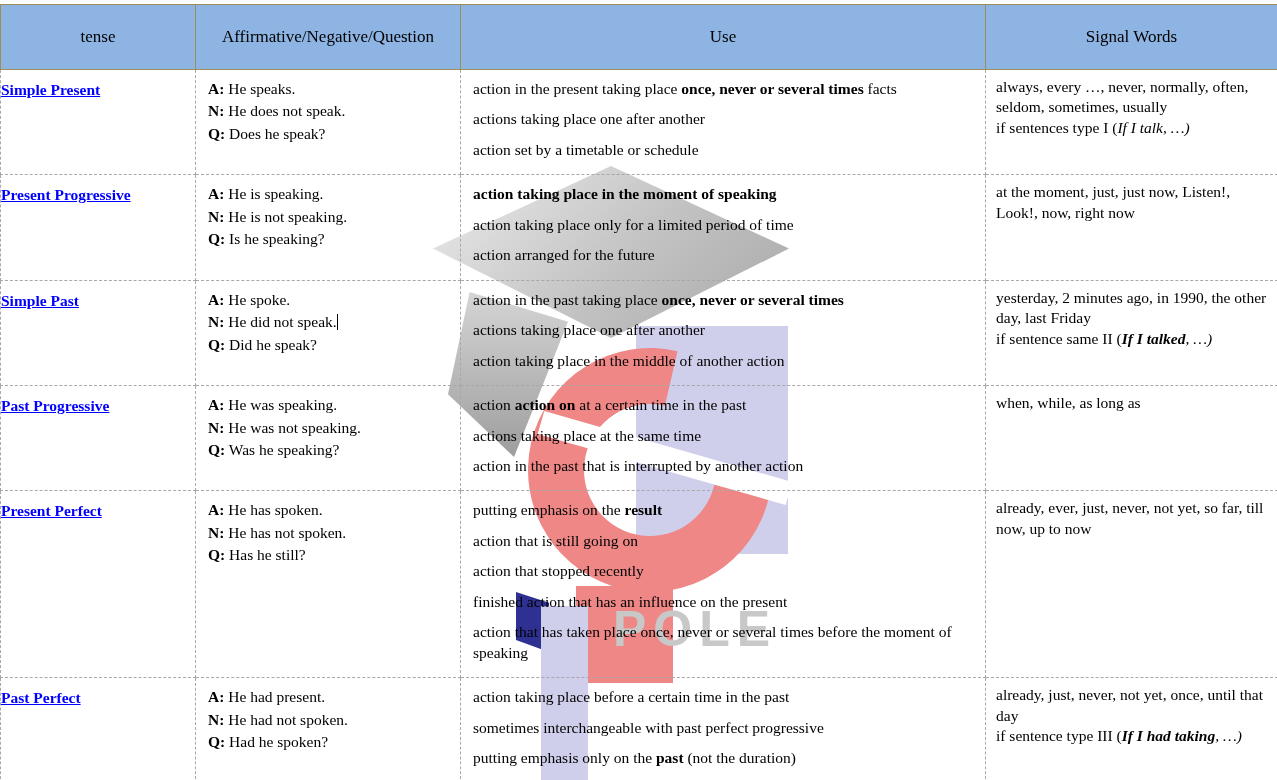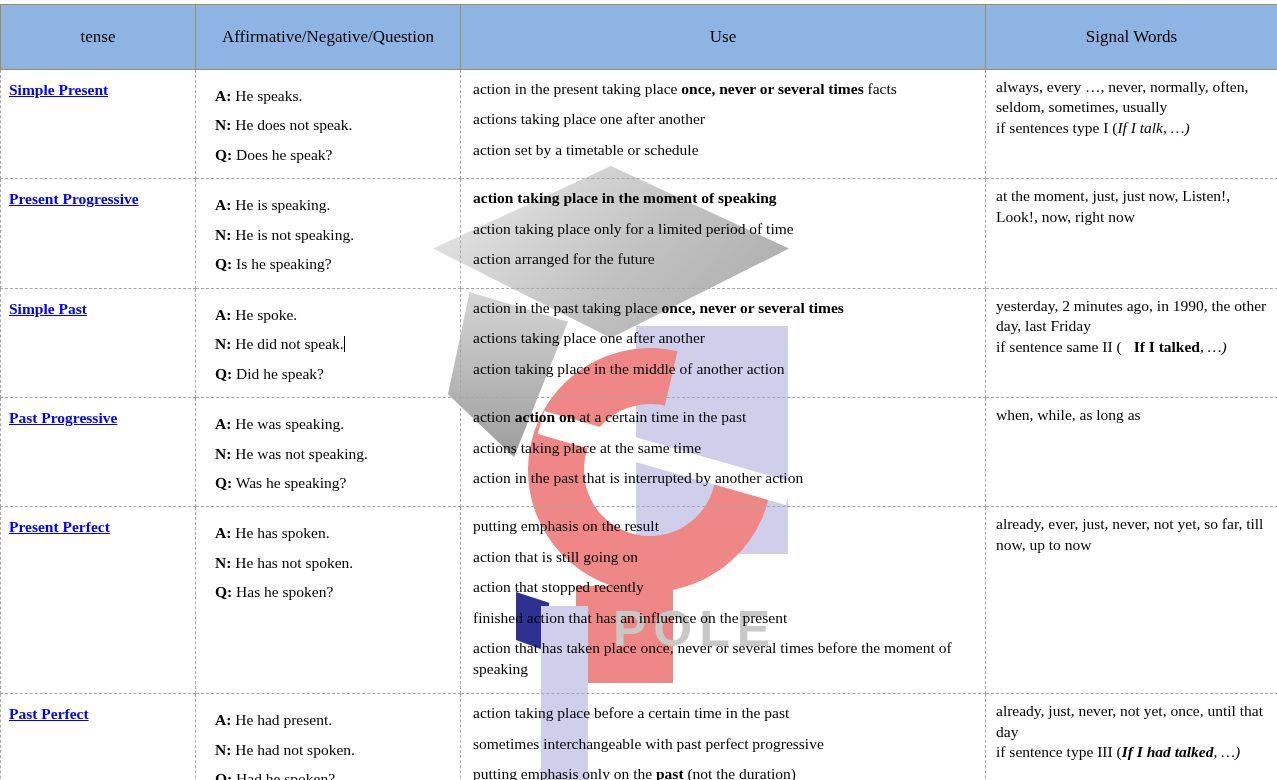--- a/index.html
+++ b/index.html
@@ -29,24 +29,24 @@
   .wm-pole{left:613px;top:604px;letter-spacing:7px;}
   .wm-prepa{left:590px;top:670px;letter-spacing:2px;}
 
   
   table.tense{position:relative;z-index:1;border-collapse:collapse;table-layout:fixed;
               width:1277px;margin-top:4px;background:transparent;}
   th{background:#8db4e2;border:1px solid #9c8f55;font-weight:normal;font-size:17px;
      height:62px;text-align:center;vertical-align:middle;}
   td{border:1px dashed #a8a8a8;vertical-align:top;padding:7px 10px 4px 10px;
      font-size:15.5px;line-height:1.32;background:transparent;}
-  td.tense-cell{padding-top:10px;padding-left:8px;}
+  td.tense-cell{padding-top:10px;padding-left:0;}
   .tense-link{color:#0000ff;font-weight:bold;text-decoration:underline;cursor:pointer;font-size:15.5px;}
   td.use .line{margin:2px 0 10px 2px;}
-  td.anq .line{margin:9px;}
+  td.anq .line{margin:2px;}
   td.signal .line{margin:0;}
   .caret{display:inline-block;width:1.5px;height:16px;background:#000;vertical-align:-3px;}
 </style>
 </head>
 <body>
 
 <div class="page">
 
   <div class="watermark">
     <div class="wm wm-cap"></div>
@@ -116,21 +116,21 @@
             <div class="line"><span style="font-weight: bold;">N:</span><span> He did not speak.</span><span class="caret"></span></div>
             <div class="line"><span style="font-weight: bold;">Q:</span><span> Did he speak?</span></div>
           </td>
         <td class="use">
             <div class="line"><span>action in the past taking place </span><span style="font-weight: bold;">once, never or several times</span></div>
             <div class="line"><span>actions taking place one after another</span></div>
             <div class="line"><span>action taking place in the middle of another action</span></div>
           </td>
         <td class="signal">
             <div class="line"><span>yesterday, 2 minutes ago, in 1990, the other day, last Friday</span></div>
-            <div class="line"><span>if sentence same II (</span><span style="font-weight: bold;  margin-left: 12px;">If I talked</span><span style="font-style: italic;">, …)</span></div>
+            <div class="line"><span>if sentence same II (</span><span style="font-weight: bold; font-style: italic;">If I talked</span><span style="font-style: italic;">, …)</span></div>
           </td>
       </tr>
       <tr style="height:85px">
         <td class="tense-cell"><span class="tense-link">Past Progressive</span></td>
         <td class="anq">
             <div class="line"><span style="font-weight: bold;">A:</span><span> He was speaking.</span></div>
             <div class="line"><span style="font-weight: bold;">N:</span><span> He was not speaking.</span></div>
             <div class="line"><span style="font-weight: bold;">Q:</span><span> Was he speaking?</span></div>
           </td>
         <td class="use">
@@ -140,24 +140,24 @@
           </td>
         <td class="signal">
             <div class="line"><span>when, while, as long as</span></div>
           </td>
       </tr>
       <tr style="height:151px">
         <td class="tense-cell"><span class="tense-link">Present Perfect</span></td>
         <td class="anq">
             <div class="line"><span style="font-weight: bold;">A:</span><span> He has spoken.</span></div>
             <div class="line"><span style="font-weight: bold;">N:</span><span> He has not spoken.</span></div>
-            <div class="line"><span style="font-weight: bold;">Q:</span><span> Has he spoken?</span></div>
+            <div class="line"><span style="font-weight: bold;">Q:</span><span> Has he still?</span></div>
           </td>
         <td class="use">
-            <div class="line"><span>putting emphasis on the </span><span style="font-weight: normal;">result</span></div>
+            <div class="line"><span>putting emphasis on the </span><span style="font-weight: bold;">result</span></div>
             <div class="line"><span>action that is still going on</span></div>
             <div class="line"><span>action that stopped recently</span></div>
             <div class="line"><span>finished action that has an influence on the present</span></div>
             <div class="line"><span>action that has taken place once, never or several times before the moment of speaking</span></div>
           </td>
         <td class="signal">
             <div class="line"><span>already, ever, just, never, not yet, so far, till now, up to now</span></div>
           </td>
       </tr>
       <tr style="height:85px">
@@ -167,19 +167,19 @@
             <div class="line"><span style="font-weight: bold;">N:</span><span> He had not spoken.</span></div>
             <div class="line"><span style="font-weight: bold;">Q:</span><span> Had he spoken?</span></div>
           </td>
         <td class="use">
             <div class="line"><span>action taking place before a certain time in the past</span></div>
             <div class="line"><span>sometimes interchangeable with past perfect progressive</span></div>
             <div class="line"><span>putting emphasis only on the </span><span style="font-weight: bold;">past</span><span> (not the duration)</span></div>
           </td>
         <td class="signal">
             <div class="line"><span>already, just, never, not yet, once, until that day</span></div>
-            <div class="line"><span>if sentence type III (</span><span style="font-weight: bold; font-style: italic;">If I had talked</span><span style="font-style: italic;">, …)</span></div>
+            <div class="line"><span>if sentence type III (</span><span style="font-weight: bold; font-style: italic;">If I had taking</span><span style="font-style: italic;">, …)</span></div>
           </td>
       </tr>
 
     </tbody>
   </table>
 </div>
 
 </body></html>

